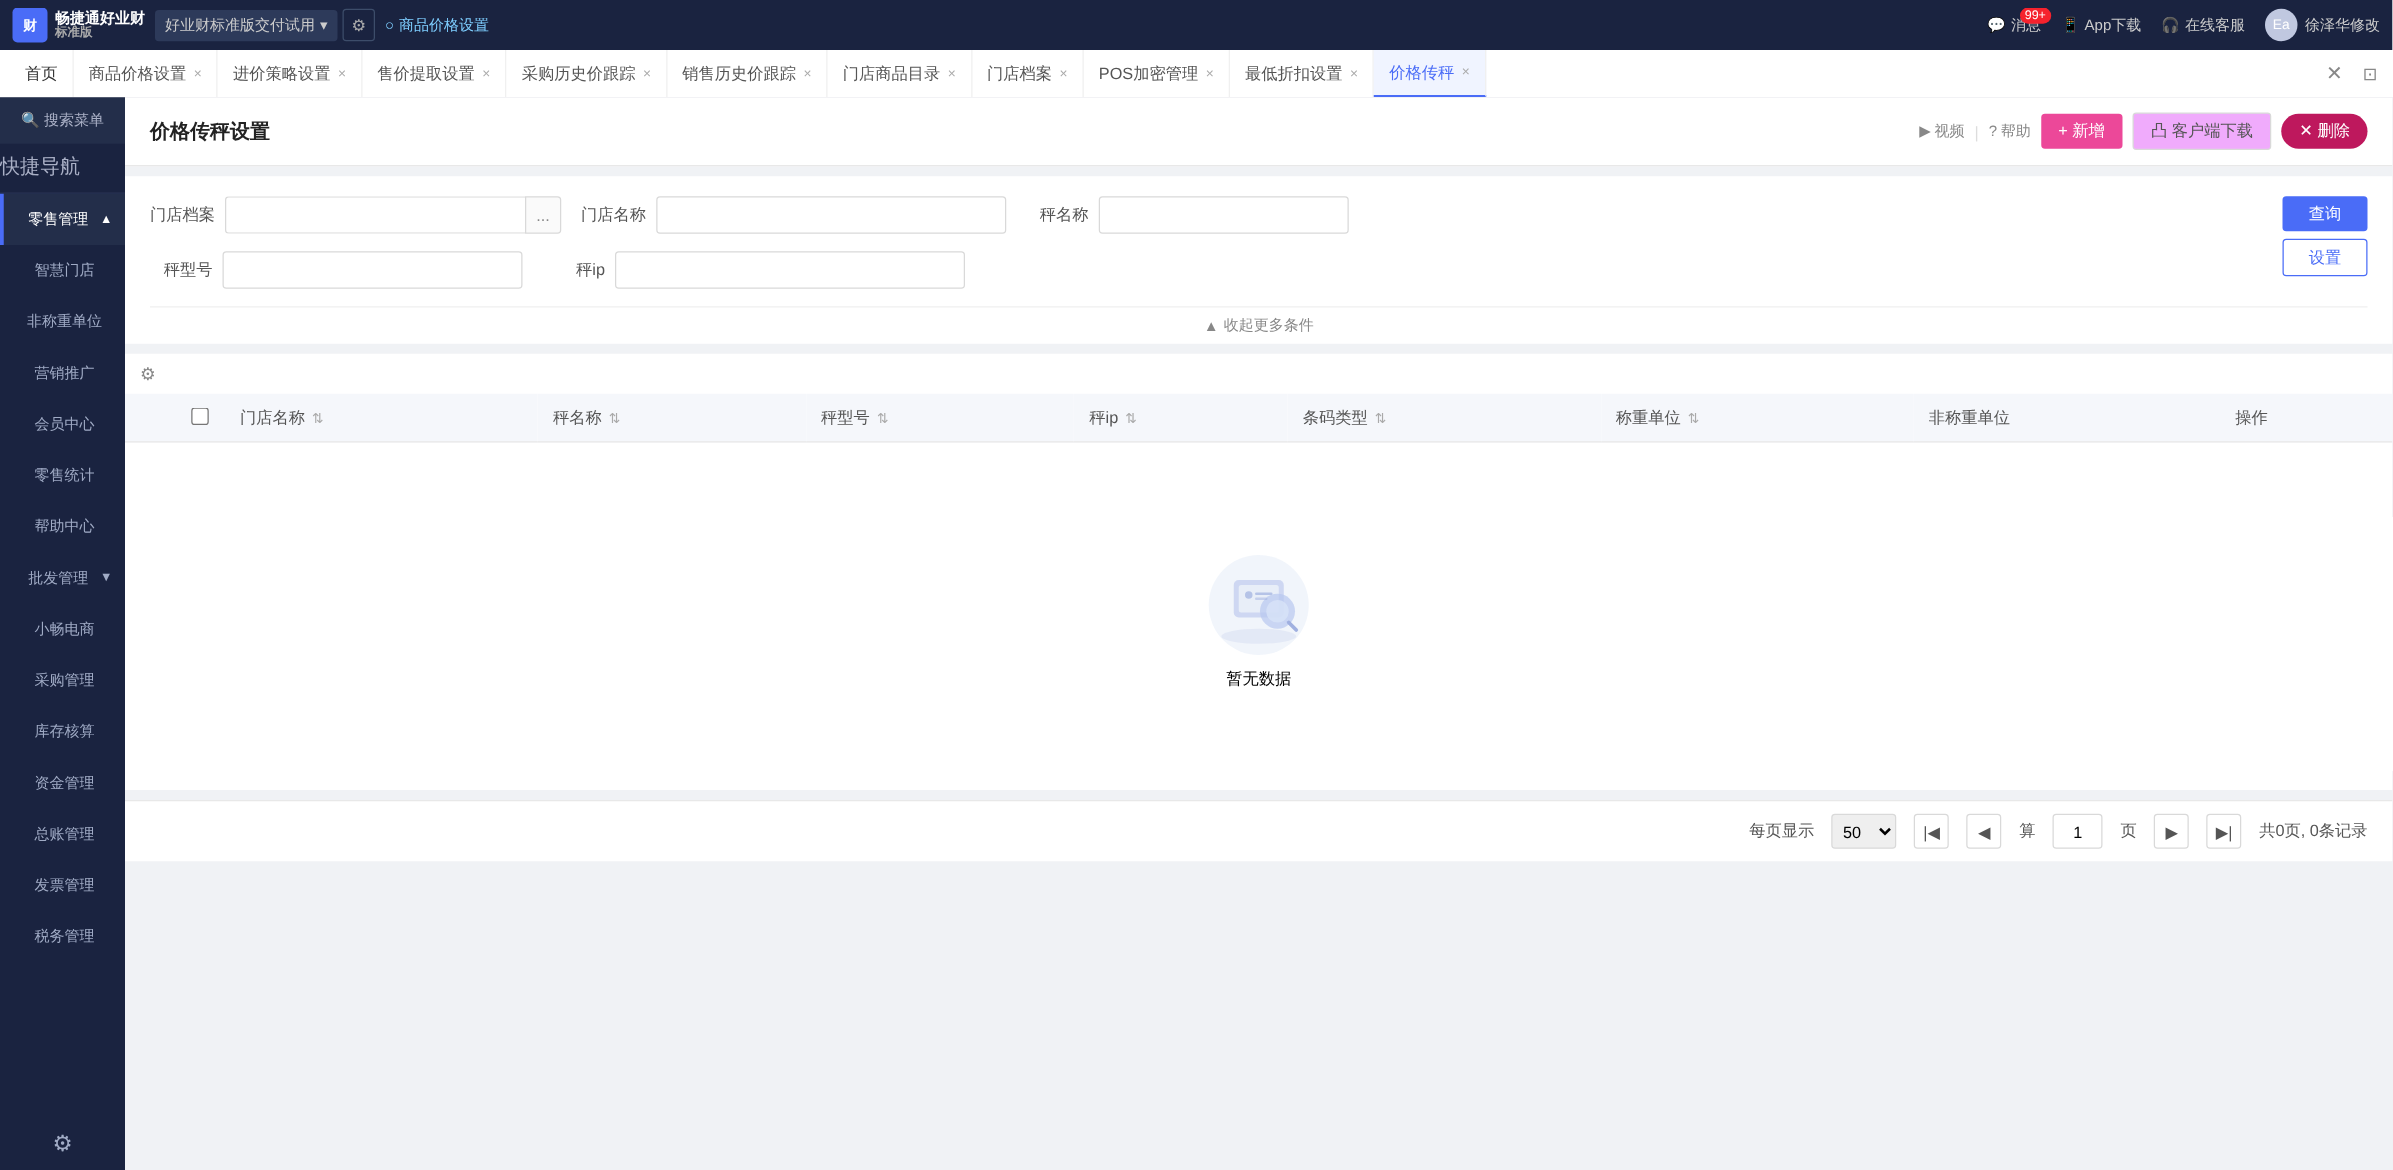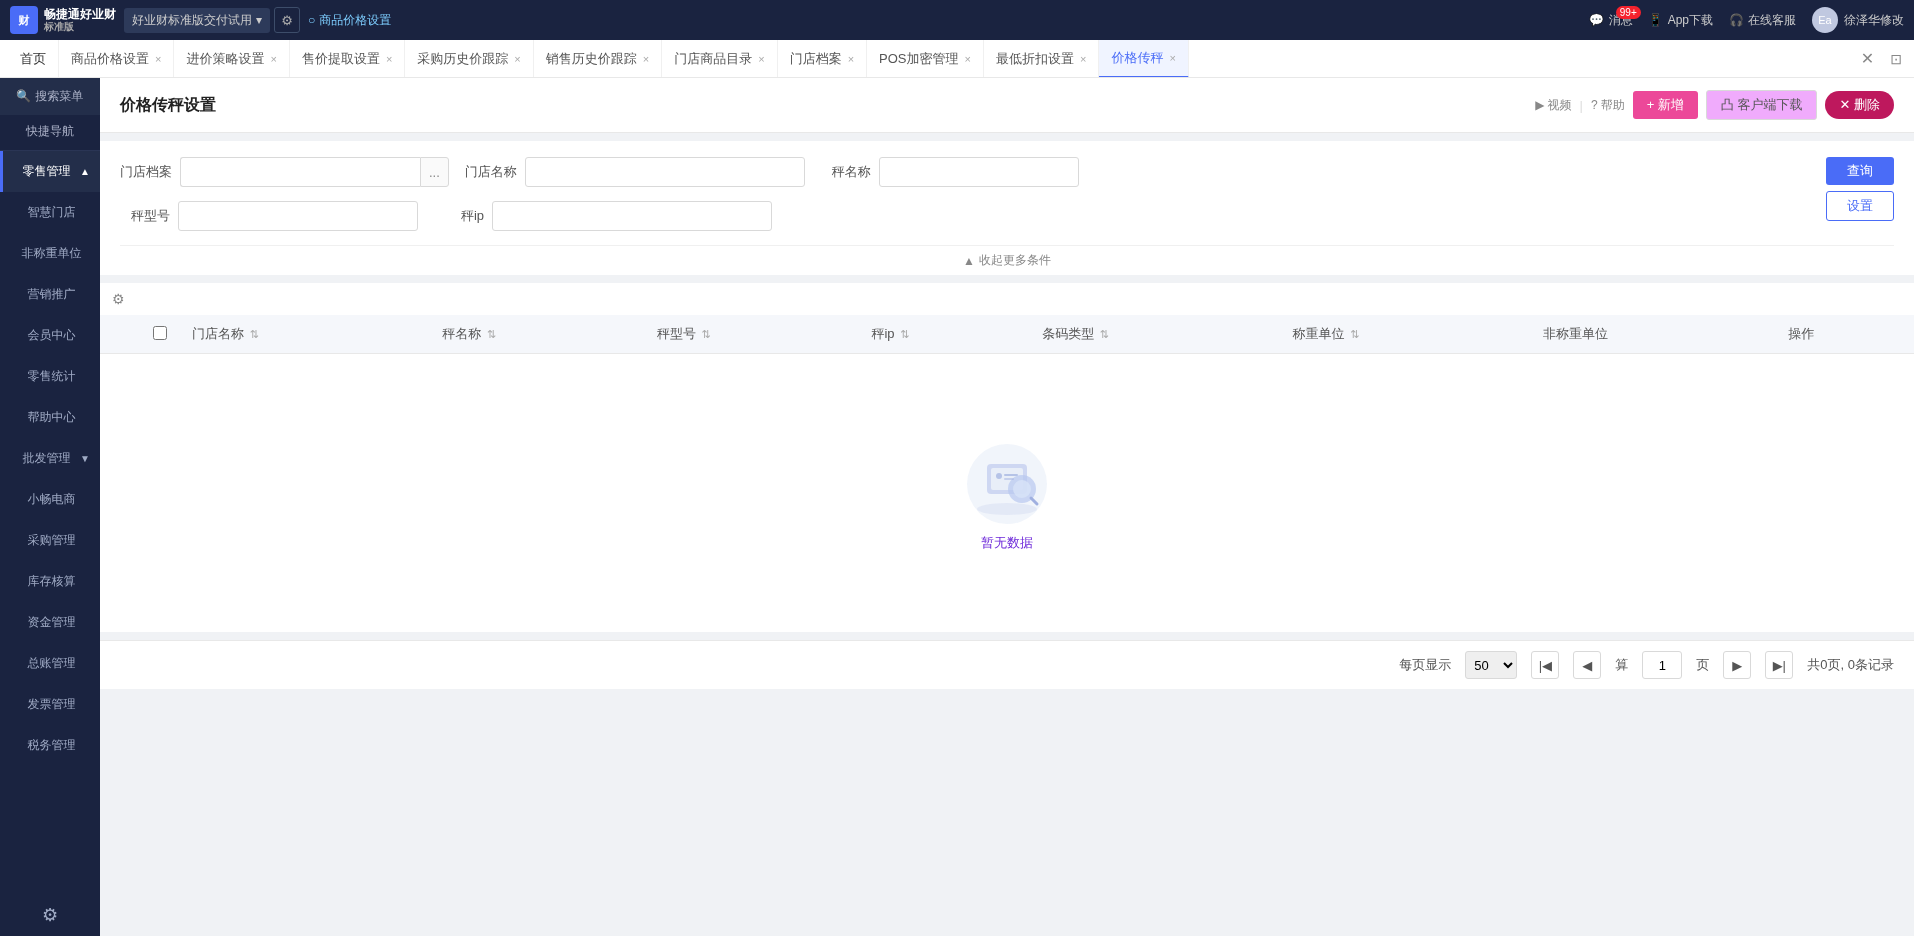--- a/index.html
+++ b/index.html
@@ -45,21 +45,21 @@
 
     
     .main-layout { display: flex; height: calc(100vh - 78px); }
 
     
     .sidebar {
       width: 100px; background: #1a2340; color: #c0c8e0;
       display: flex; flex-direction: column; flex-shrink: 0;
     }
     .sidebar-search { padding: 10px 8px; background: #232e4a; cursor: pointer; text-align: center; font-size: 12px; color: #aab0c6; }
-    .sidebar-nav { padding: 8px 0; cursor: pointer; text-align: center; font-size: 12px; color: #aab0c6; border-bottom: 1px solid #2a3555; padding-bottom: 10px; }
+    .sidebar-nav { padding: 8px 0; cursor: pointer; text-align: left; font-size: 16px; color: #aab0c6; border-bottom: 1px solid #2a3555; padding-bottom: 10px; }
     .sidebar-item {
       display: flex; flex-direction: column; align-items: center; justify-content: center;
       padding: 12px 4px; cursor: pointer; font-size: 12px; color: #a0abc5;
       border-left: 3px solid transparent;
     }
     .sidebar-item.active { background: #232e4a; color: #fff; border-left-color: #4a6cf7; }
     .sidebar-item.has-arrow { flex-direction: row; justify-content: space-between; padding: 12px 10px; gap: 0; }
     .sidebar-item.has-arrow .item-text { flex: 1; text-align: center; }
     .sidebar-footer { margin-top: auto; padding: 10px; display: flex; justify-content: center; }
     .sidebar-footer-icon { color: #a0abc5; font-size: 18px; cursor: pointer; }
@@ -106,21 +106,21 @@
     table { width: 100%; border-collapse: collapse; }
     thead tr { background: #f5f7fb; }
     th { padding: 10px 12px; text-align: left; font-size: 13px; color: #555; font-weight: normal; border-bottom: 1px solid #e8e8e8; white-space: nowrap; }
     .col-check { width: 40px; text-align: center; }
     .col-gear { width: 40px; text-align: center; }
     th .sort-icon { color: #aaa; margin-left: 2px; font-size: 11px; }
     .checkbox { width: 14px; height: 14px; cursor: pointer; }
 
     
     .empty-state { display: flex; flex-direction: column; align-items: center; justify-content: center; padding: 80px 0; }
-    .empty-text { color: #6d28d9; font-size: 13px; }
+    .empty-text { color: #000000; font-size: 13px; }
 
     
     .pagination-bar {
       background: #fff; padding: 10px 20px;
       display: flex; align-items: center; justify-content: flex-end; gap: 14px;
       border-top: 1px solid #e8e8e8; font-size: 13px; color: #555;
     }
     .page-size-select { height: 28px; border: 1px solid #d9d9d9; border-radius: 3px; padding: 0 4px; font-size: 13px; }
     .page-btn { height: 28px; min-width: 28px; border: 1px solid #d9d9d9; background: #fff; border-radius: 3px; cursor: pointer; color: #555; font-size: 13px; }
     .page-input { width: 40px; height: 28px; border: 1px solid #d9d9d9; border-radius: 3px; text-align: center; font-size: 13px; }

